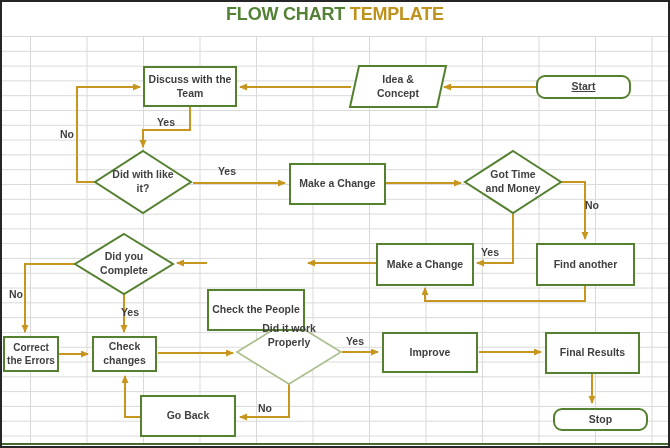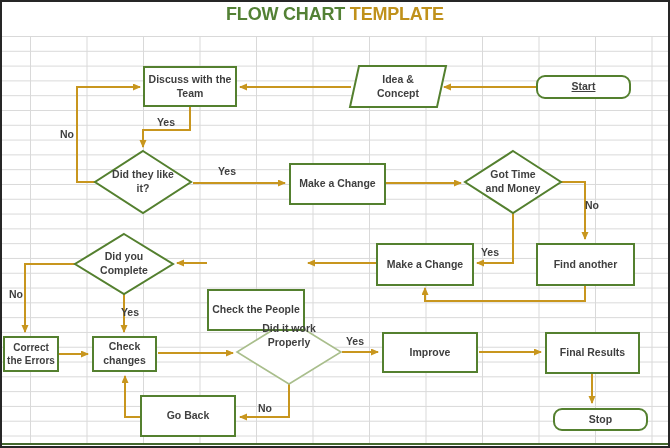--- a/index.html
+++ b/index.html
@@ -124,21 +124,21 @@
     <span>Final Results</span>
   </div>
   <div class="box terminator" style="left:553px;top:408px;width:95px;height:23px;text-align:center;">
     <span>Stop</span>
   </div>
 
   <div class="shape-text" style="left:350px;top:66px;width:96px;height:41px;">
     <span style="width:48px">Idea &amp; Concept</span>
   </div>
   <div class="shape-text" style="left:95px;top:151px;width:96px;height:62px;">
-    <span style="width:66px">Did they like it?</span>
+    <span style="width:66px">Did with like it?</span>
   </div>
   <div class="shape-text" style="left:465px;top:151px;width:96px;height:62px;">
     <span style="width:58px">Got Time and Money</span>
   </div>
   <div class="shape-text" style="left:75px;top:234px;width:98px;height:60px;">
     <span style="width:56px">Did you Complete</span>
   </div>
   <div class="shape-text" style="left:237px;top:304px;width:104px;height:64px;">
     <span style="width:64px">Did it work Properly</span>
   </div>

